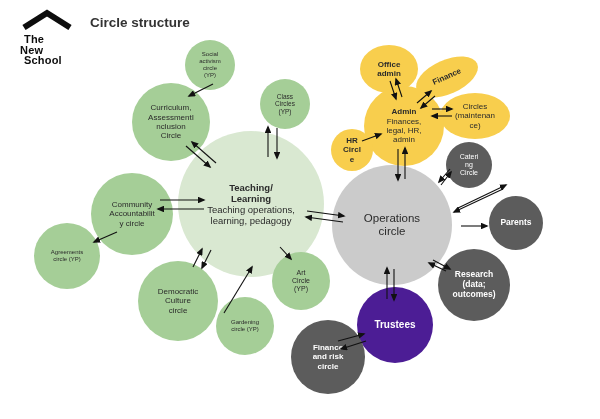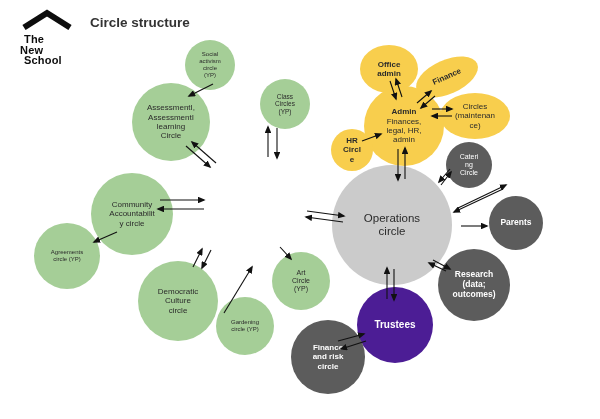--- a/index.html
+++ b/index.html
@@ -29,34 +29,40 @@
       <polyline points="3,18.5 26,4 49,18.5" fill="none" stroke="#0d0d0d" stroke-width="6"></polyline>
     </svg>
     <div class="logo-line l1">The</div>
     <div class="logo-line l2">New</div>
     <div class="logo-line l3">School</div>
   </div>
 
   <div class="page-title">Circle structure</div>
 
   <div id="nodes">
+      <div class="node" style="left: 178px; top: 131px; width: 146px; height: 146px; background: rgb(217, 232, 209); color: rgb(43, 43, 43); font-size: 9.5px;">
+        <div class="ln b">Teaching/</div>
+        <div class="ln b">Learning</div>
+        <div class="ln">Teaching operations,</div>
+        <div class="ln">learning, pedagogy</div>
+      </div>
       <div class="node" style="left: 332px; top: 165px; width: 120px; height: 120px; background: rgb(203, 203, 203); color: rgb(43, 43, 43); font-size: 11.5px;">
         <div class="ln">Operations</div>
         <div class="ln">circle</div>
       </div>
       <div class="node" style="left: 185px; top: 40px; width: 50px; height: 50px; background: rgb(165, 206, 151); color: rgb(43, 43, 43); font-size: 6px;">
         <div class="ln">Social</div>
         <div class="ln">activism</div>
         <div class="ln">circle</div>
         <div class="ln">(YP)</div>
       </div>
       <div class="node" style="left: 132px; top: 83px; width: 78px; height: 78px; background: rgb(165, 206, 151); color: rgb(43, 43, 43); font-size: 8px;">
-        <div class="ln">AssessmentI,</div>
+        <div class="ln">Curriculum,</div>
         <div class="ln">AssessmentI</div>
-        <div class="ln">learning</div>
+        <div class="ln">nclusion</div>
         <div class="ln">Circle</div>
       </div>
       <div class="node" style="left: 260px; top: 79px; width: 50px; height: 50px; background: rgb(165, 206, 151); color: rgb(43, 43, 43); font-size: 6.5px;">
         <div class="ln">Class</div>
         <div class="ln">Circles</div>
         <div class="ln">(YP)</div>
       </div>
       <div class="node" style="left: 91px; top: 173px; width: 82px; height: 82px; background: rgb(165, 206, 151); color: rgb(43, 43, 43); font-size: 8px;">
         <div class="ln">Community</div>
         <div class="ln">Accountabilit</div>

